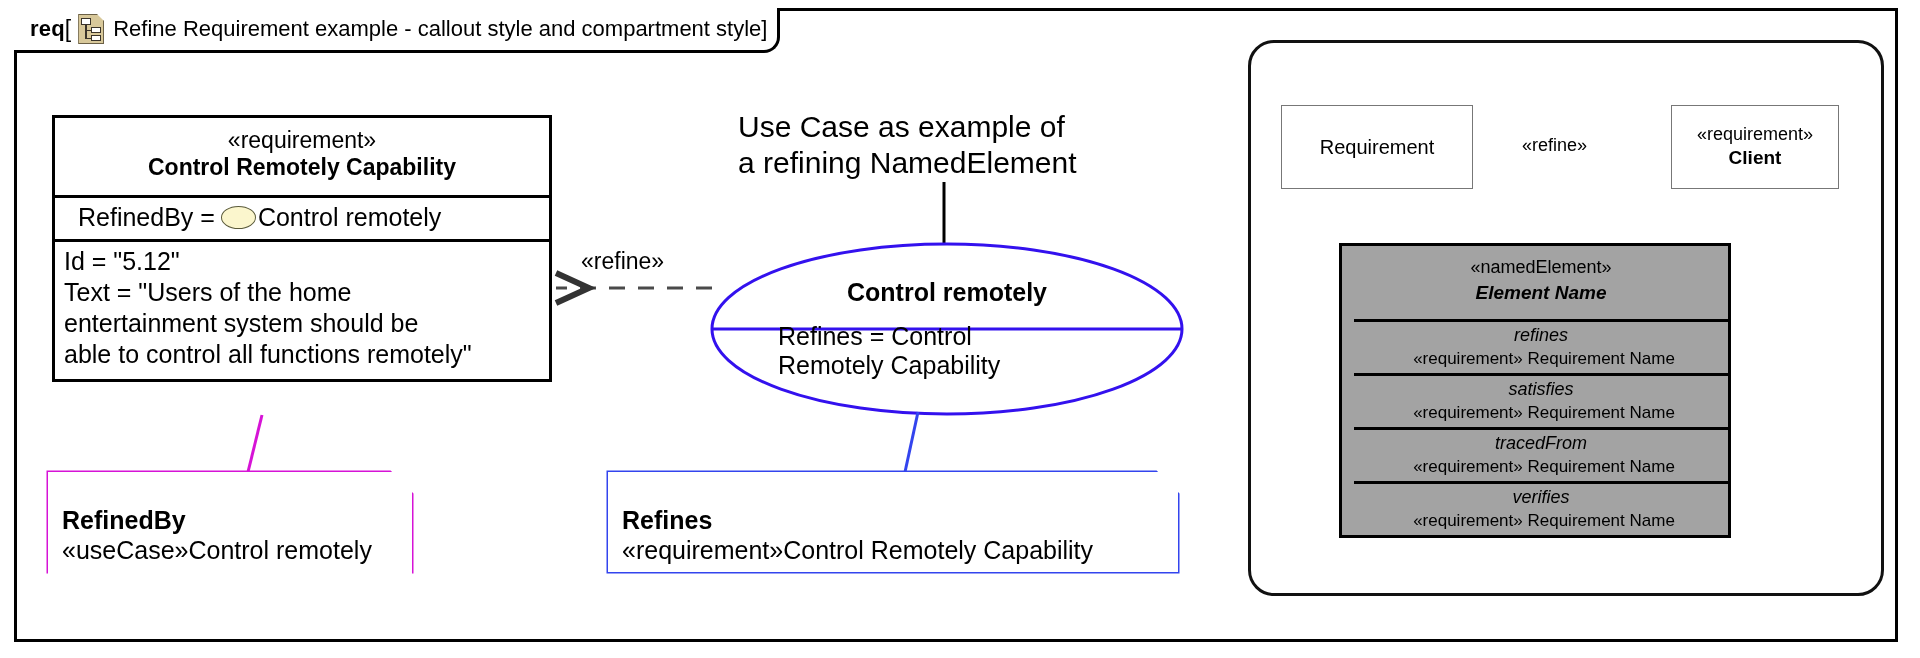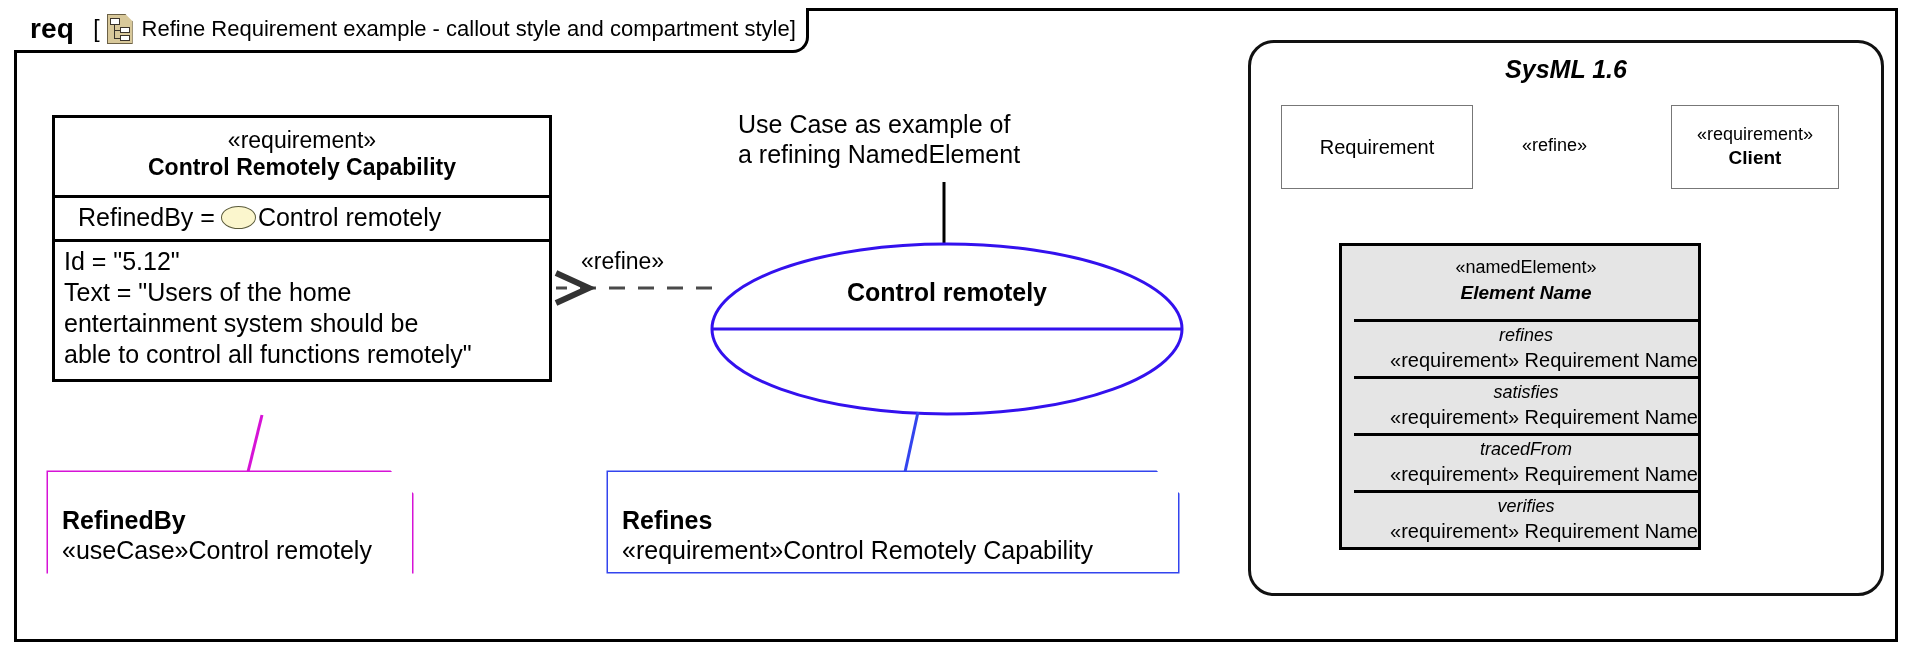--- a/index.html
+++ b/index.html
@@ -45,23 +45,23 @@
     background: #fff;
     display: flex;
     align-items: center;
     padding: 0 10px 0 16px;
     
     border-bottom-right-radius: 16px;
     z-index: 4;
   }
   .frame-tab .kind {
     font-weight: bold;
-    font-size: 28px;
+    font-size: 22px;
     letter-spacing: .2px;
-    margin-right: 19px;
+    margin-right: 0;
   }
   .frame-tab .bracket {
     font-size: 23px;
     margin-right: 5px;
   }
   .frame-tab .title-text {
     font-size: 22px;
     white-space: nowrap;
   }
   
@@ -170,21 +170,21 @@
     left: 724px;
     top: 80px;
     width: 306px;
     height: 102px;
   }
   .note-usecase .txt {
     position: absolute;
     left: 14px;
     top: 29px;
     right: 6px;
-    font-size: 25px;
+    font-size: 30px;
     line-height: 1.2;
   }
 
   
   .note-refinedby {
     left: 48px;
     top: 472px;
     width: 364px;
     height: 120px;
   }
@@ -295,46 +295,46 @@
     background: #fff;
     padding: 0 3px;
     z-index: 2;
   }
 
   
   .elem-table {
     position: absolute;
     left: 88px;
     top: 200px;
-    width: 362px;
+    width: 392px;
     border: 3px solid #000;
     box-sizing: border-box;
-    background: #e5e5e5;
+    background: #a3a3a3;
     padding-left: 12px;
   }
   .elem-head {
     text-align: center;
     padding: 9px 6px 11px;
     border-bottom: 3px solid #000;
   }
   .elem-head .stereo { font-size: 18px; line-height: 1.35; }
   .elem-head .nm { font-size: 19px; font-weight: bold; line-height: 1.5; font-style: italic; }
   .elem-row {
     border-bottom: 3px solid #000;
   }
   .elem-row:last-child { border-bottom: none; }
   .elem-row .rel {
     text-align: center;
     font-style: italic;
     font-size: 18px;
     padding: 3px 0 2px;
   }
   .elem-row .val {
-    text-align: right;
-    font-size: 20px;
+    text-align: center;
+    font-size: 17px;
     padding: 1px 0 4px 6px;
   }
 
   svg.overlay {
     position: absolute;
     left: 0; top: 0;
     width: 1920px;
     height: 658px;
     pointer-events: none;
   }
@@ -416,36 +416,39 @@
 
   <div class="note note-usecase">
     <div class="txt">
       <pre style="margin:0;font-family:inherit;font-size:inherit;line-height:inherit;white-space:pre;">Use Case as example of
 a refining NamedElement</pre>
     </div>
   </div>
 
   <div class="ellipse-uc">
     <div class="uc-name">Control remotely</div>
+    <div class="uc-props">
+      <pre style="margin:0;font-family:inherit;font-size:inherit;line-height:inherit;white-space:pre;">Refines = Control
+Remotely Capability</pre>
+    </div>
   </div>
 
   <div class="refine-label">«refine»</div>
 
   <div class="note note-callout note-refinedby">
     <div class="line1">RefinedBy</div>
     <div class="line2">«useCase»Control remotely</div>
   </div>
 
   <div class="note note-callout note-refines">
     <div class="line1">Refines</div>
     <div class="line2">«requirement»Control Remotely Capability</div>
   </div>
 
   <div class="sysml-panel">
-    <div class="sysml-title">SysML 1.6</div>
 
     <div class="sp-box sp-named">
       <span>Requirement</span>
     </div>
 
     <div class="sp-refine-label">«refine»</div>
 
     <div class="sp-box sp-client">
       <span class="stereo">«requirement»</span>
       <span class="nm">Client</span>

